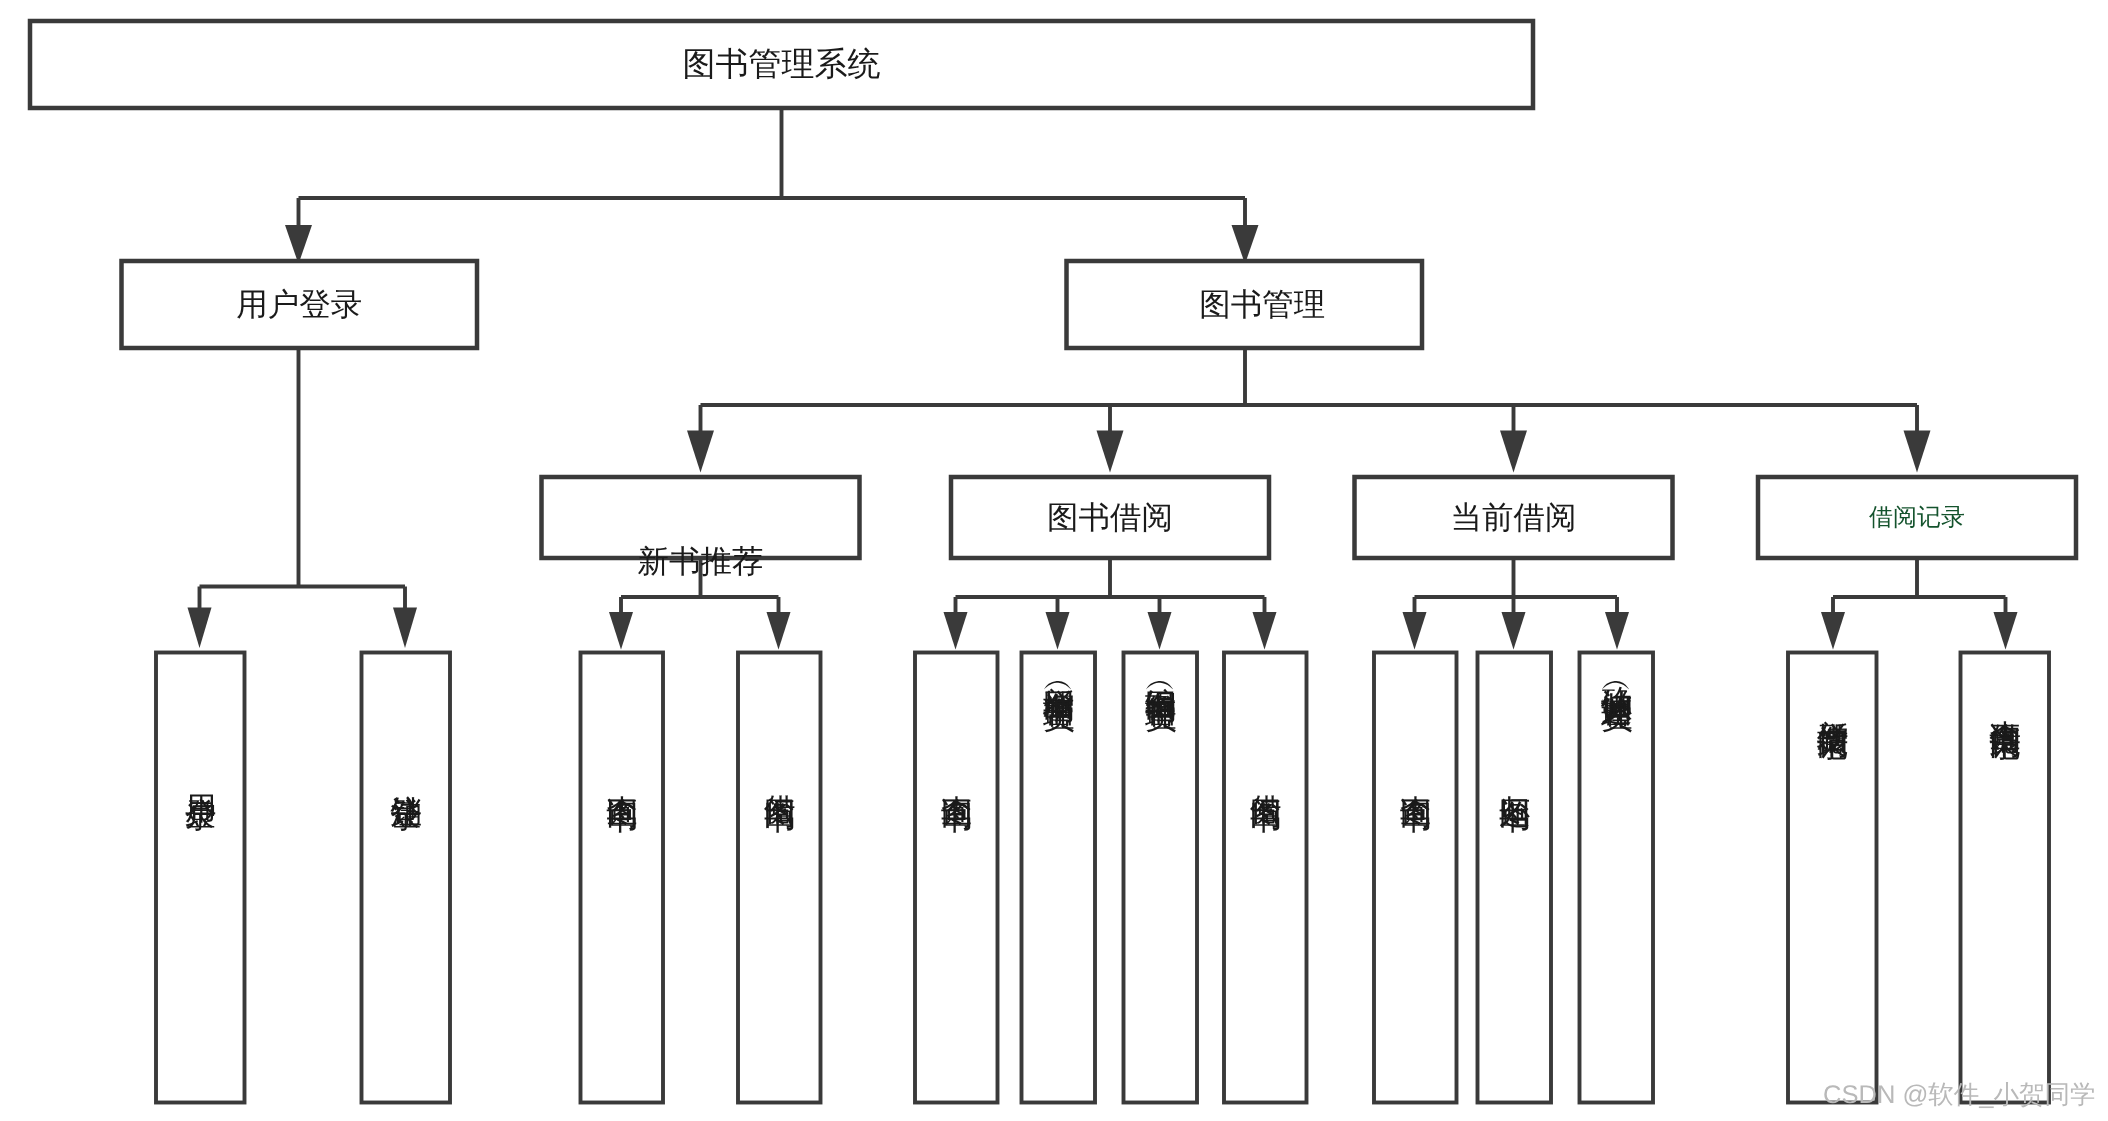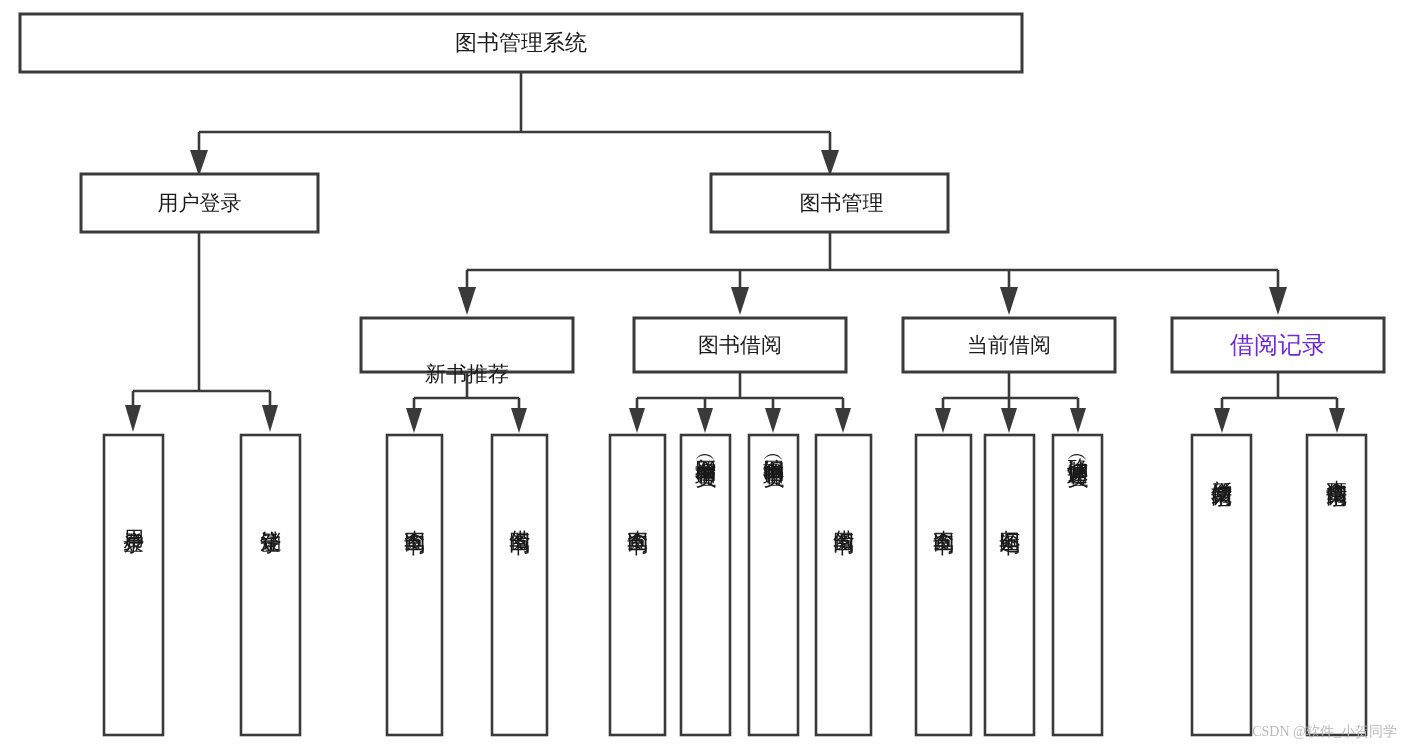--- a/index.html
+++ b/index.html
@@ -56,22 +56,22 @@
     font-size: 21px;
     line-height: 1.08;
     color: #1a1a1a;
     letter-spacing: 1.5px;
     white-space: nowrap;
   }
   .watermark {
     position: absolute;
     right: 8px;
     bottom: 6px;
-    font-family: Liberation Serif, serif;
-    font-size: 14px;
+    font-family: Liberation Sans, sans-serif;
+    font-size: 17px;
     color: #b9b9b9;
     white-space: nowrap;
     user-select: none;
     text-align: right;
   }
 </style>
 </head>
 <body>
 
 <div id="diagram-root">
@@ -218,21 +218,21 @@
 
   <div class="vert-label-wrap" style="left:634px; top:318px; width:212px; height:54px; align-items:center;">
     <span style="font-size:21px; color:#1a1a1a;">图书借阅</span>
   </div>
 
   <div class="vert-label-wrap" style="left:903px; top:318px; width:212px; height:54px; align-items:center;">
     <span style="font-size:21px; color:#1a1a1a;">当前借阅</span>
   </div>
 
   <div class="vert-label-wrap" style="left:1172px; top:318px; width:212px; height:54px; align-items:center;">
-    <span style="font-size:24px; color:#6d28d9;">借阅记录</span>
+    <span style="font-size:16px; color:#14532d;">借阅记录</span>
   </div>
 
   <div class="vert-label-wrap" style="left:104px; top:435px; width:59px; height:300px; padding-top:78px; box-sizing:border-box;">
     <span class="vert-label">用户登录</span>
   </div>
 
   <div class="vert-label-wrap" style="left:241px; top:435px; width:59px; height:300px; padding-top:78px; box-sizing:border-box;">
     <span class="vert-label">注销登录</span>
   </div>
 

